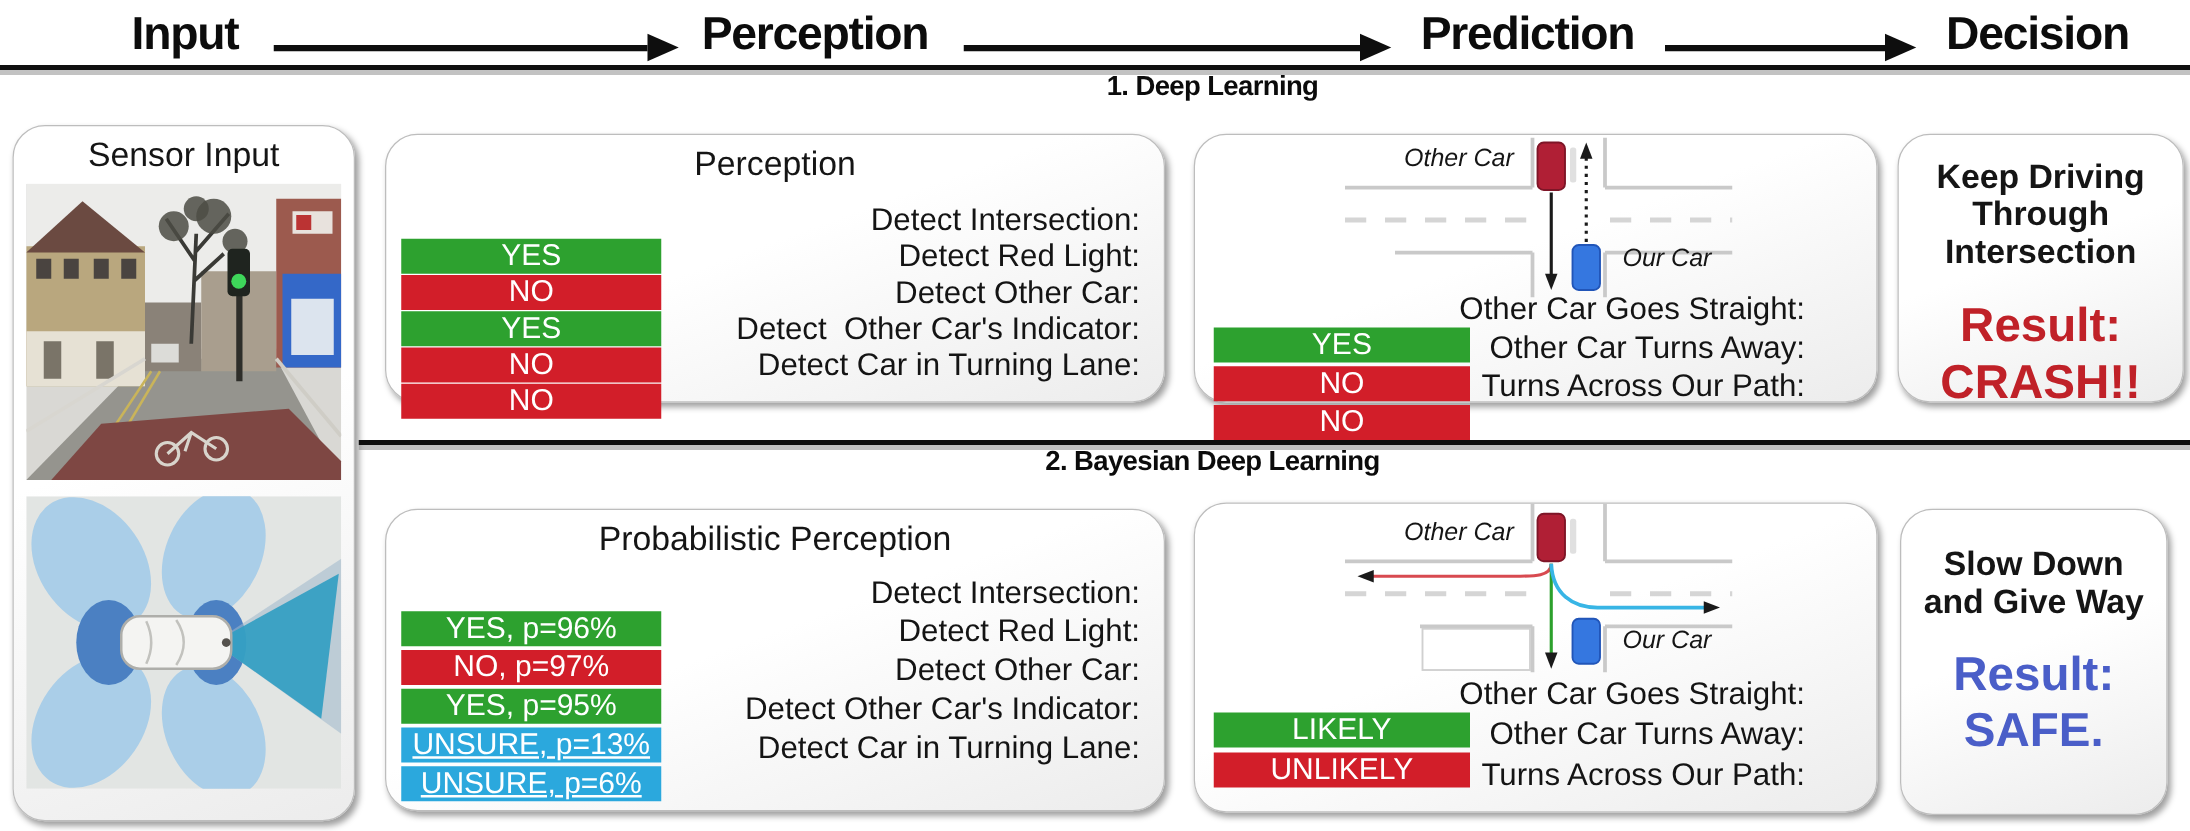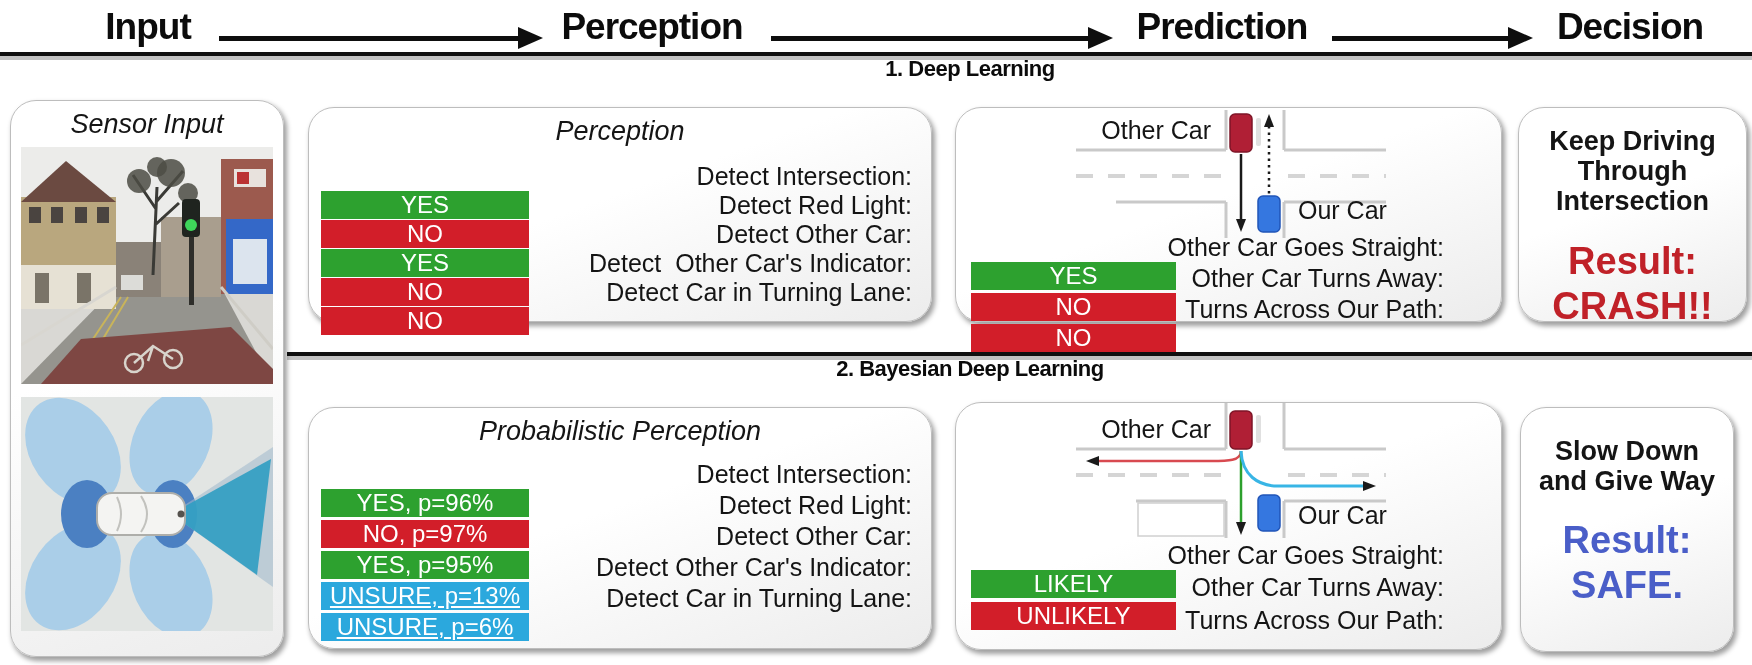--- a/index.html
+++ b/index.html
@@ -15,21 +15,21 @@
          border-left:25px solid #0e0e0e;}
   .rule{position:absolute;background:#101010;height:4px;box-shadow:0 4px 0 rgba(120,120,120,.45);}
   .sechead{position:absolute;left:470px;width:1000px;text-align:center;
            font-size:22px;font-weight:bold;letter-spacing:-0.5px;color:#0b0b0b;}
 
   
   .card{position:absolute;border-radius:26px;border:1.5px solid #bdbdbd;
         background:linear-gradient(160deg,#ffffff 45%,#ececec 100%);
         box-shadow:2.5px 3.5px 5px rgba(0,0,0,.38);}
   .ctitle{position:absolute;left:0;right:0;text-align:center;
-          font-style:italic;font-size:27px;color:#151515;}
+          font-size:27px;color:#151515;}
 
   
   .rows{position:absolute;display:flex;flex-direction:column;}
   .prow{display:flex;align-items:stretch;margin-bottom:1px;flex-direction:column;}
   .plabel{flex:1;text-align:right;padding-right:9px;font-size:25px;color:#141414;
           display:flex;align-items:center;justify-content:flex-end;white-space:pre;}
   .pbadge{display:flex;align-items:center;justify-content:center;
           color:#fff;font-size:24px;}
   .perc .prow{height:28px;}
   .pred .prow{height:30px;}
@@ -40,21 +40,21 @@
   .st-unsure{background:#2ba8dd;text-decoration:underline;}
   .st-crash{color:#c02128;}
   .st-safe{color:#4a5ec8;}
 
   
   .dccontent{position:absolute;left:10px;right:10px;text-align:center;}
   .daction{font-size:27px;font-weight:bold;line-height:1.12;color:#151515;}
   .dresult{font-size:38px;font-weight:bold;line-height:1.18;margin-top:22px;}
 
   
-  .diaglabel{position:absolute;font-size:25px;color:#151515;}
+  .diaglabel{position:absolute;font-style:italic;font-size:20px;color:#151515;}
   .svgabs{position:absolute;}
 </style>
 </head>
 <body>
 
 <div class="canvas">
 
   <div class="stage" style="left:38px;">Input</div>
   <div class="stage" style="left:542px;">Perception</div>
   <div class="stage" style="left:1112px;">Prediction</div>

